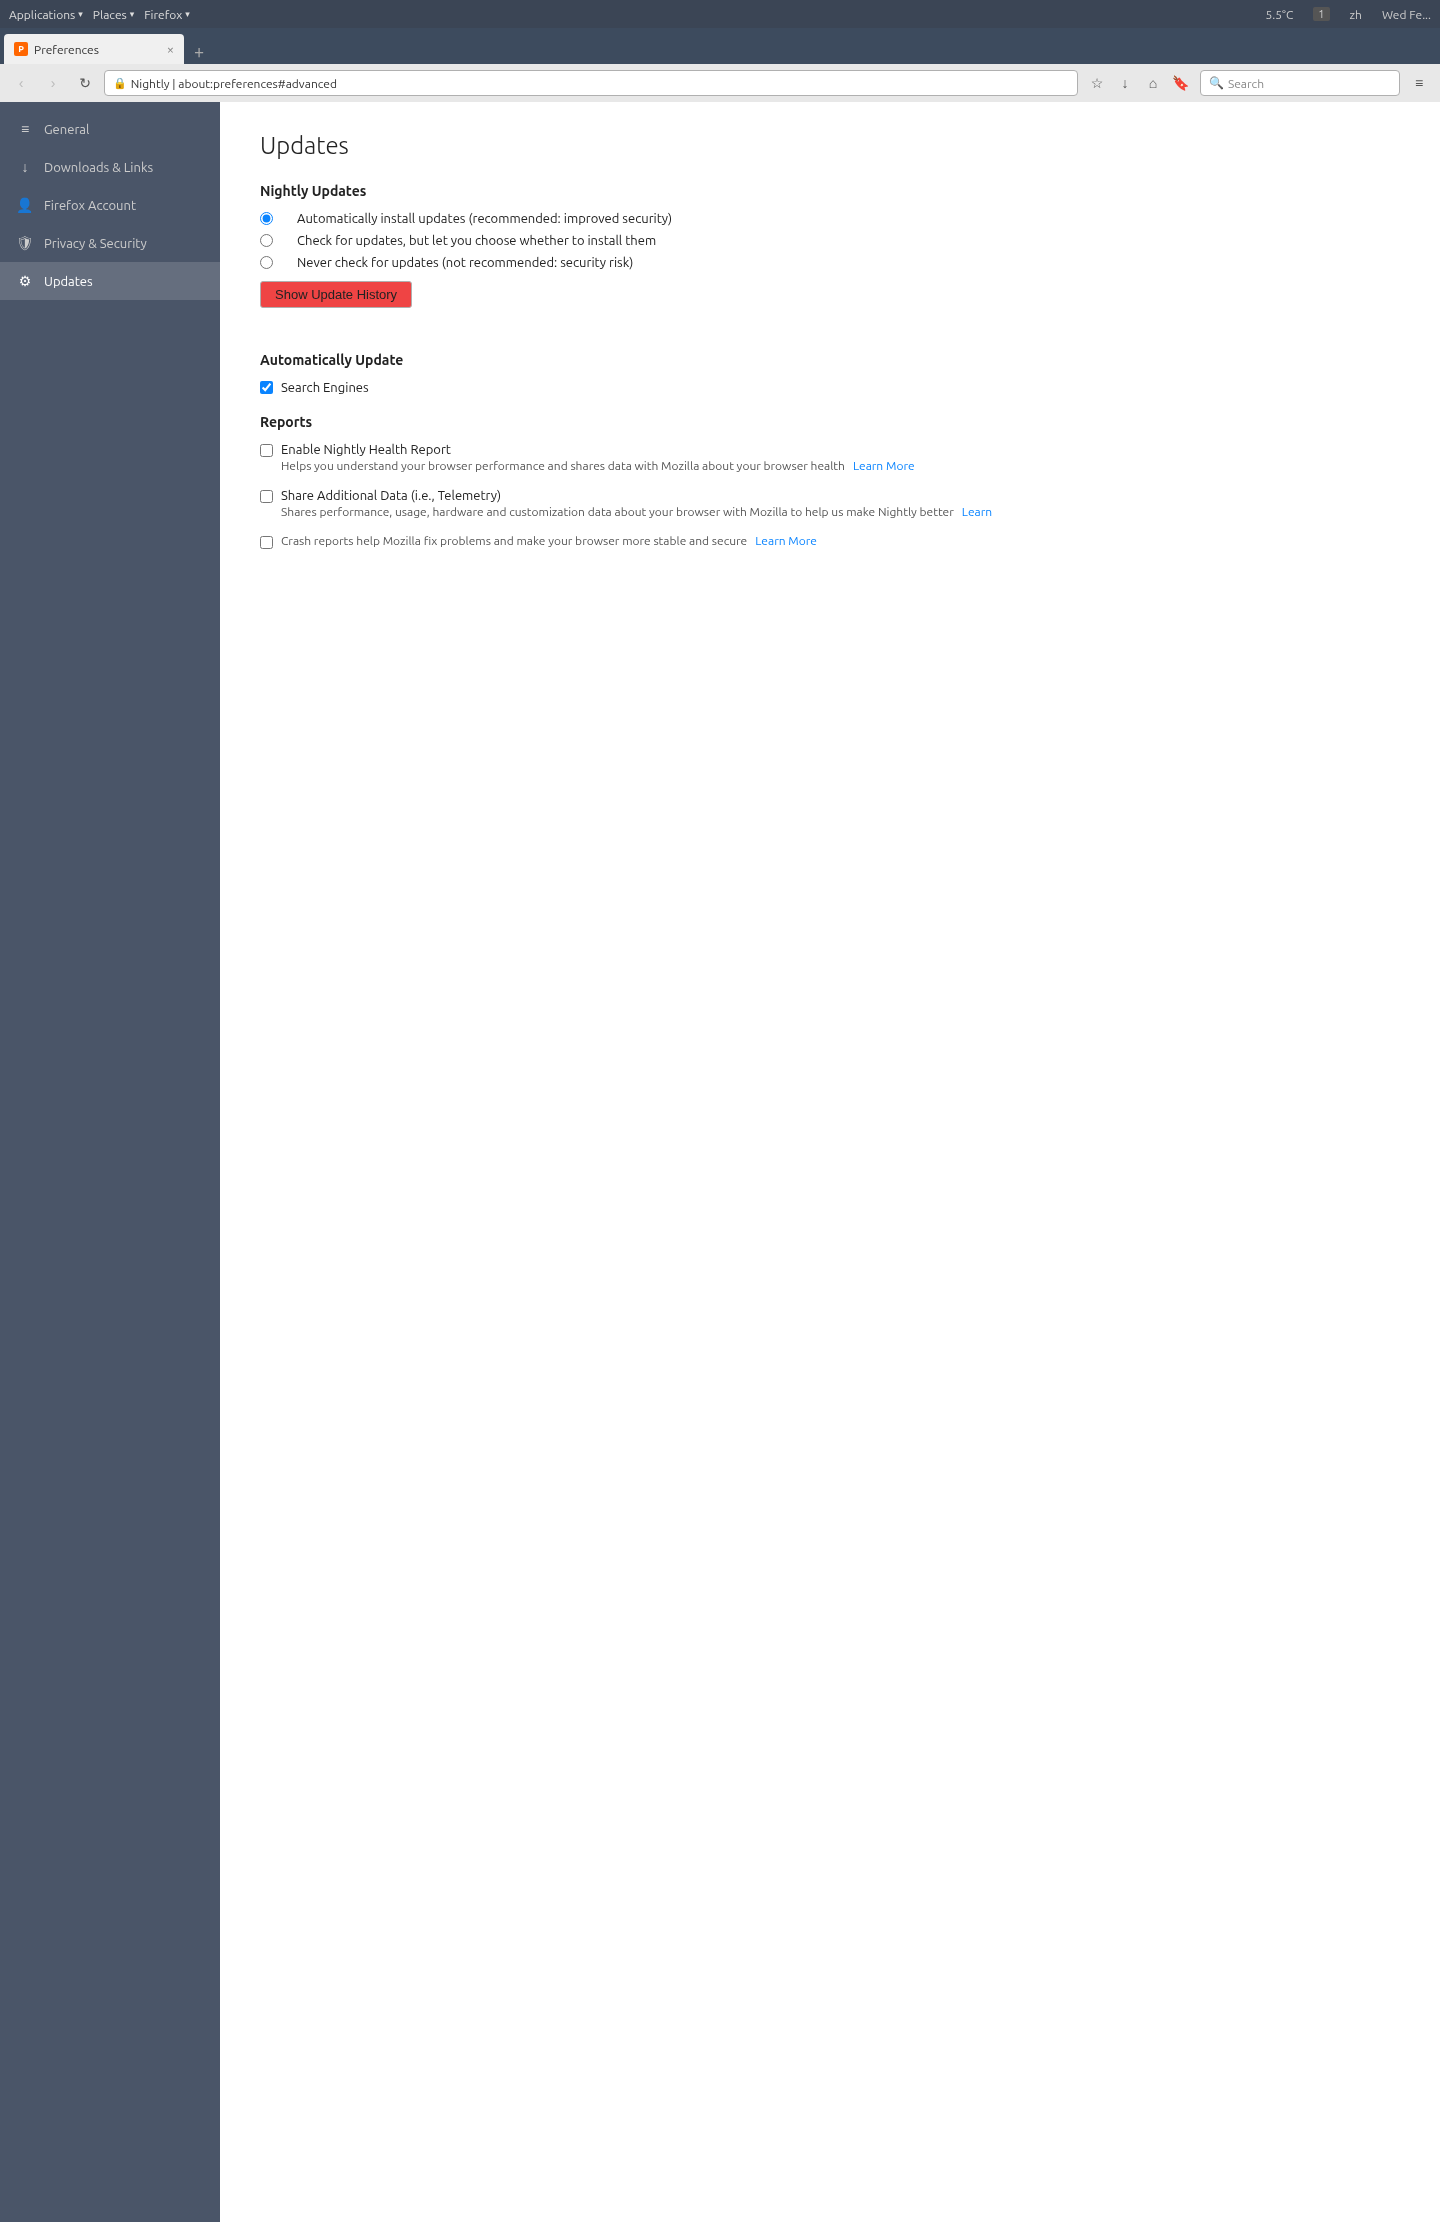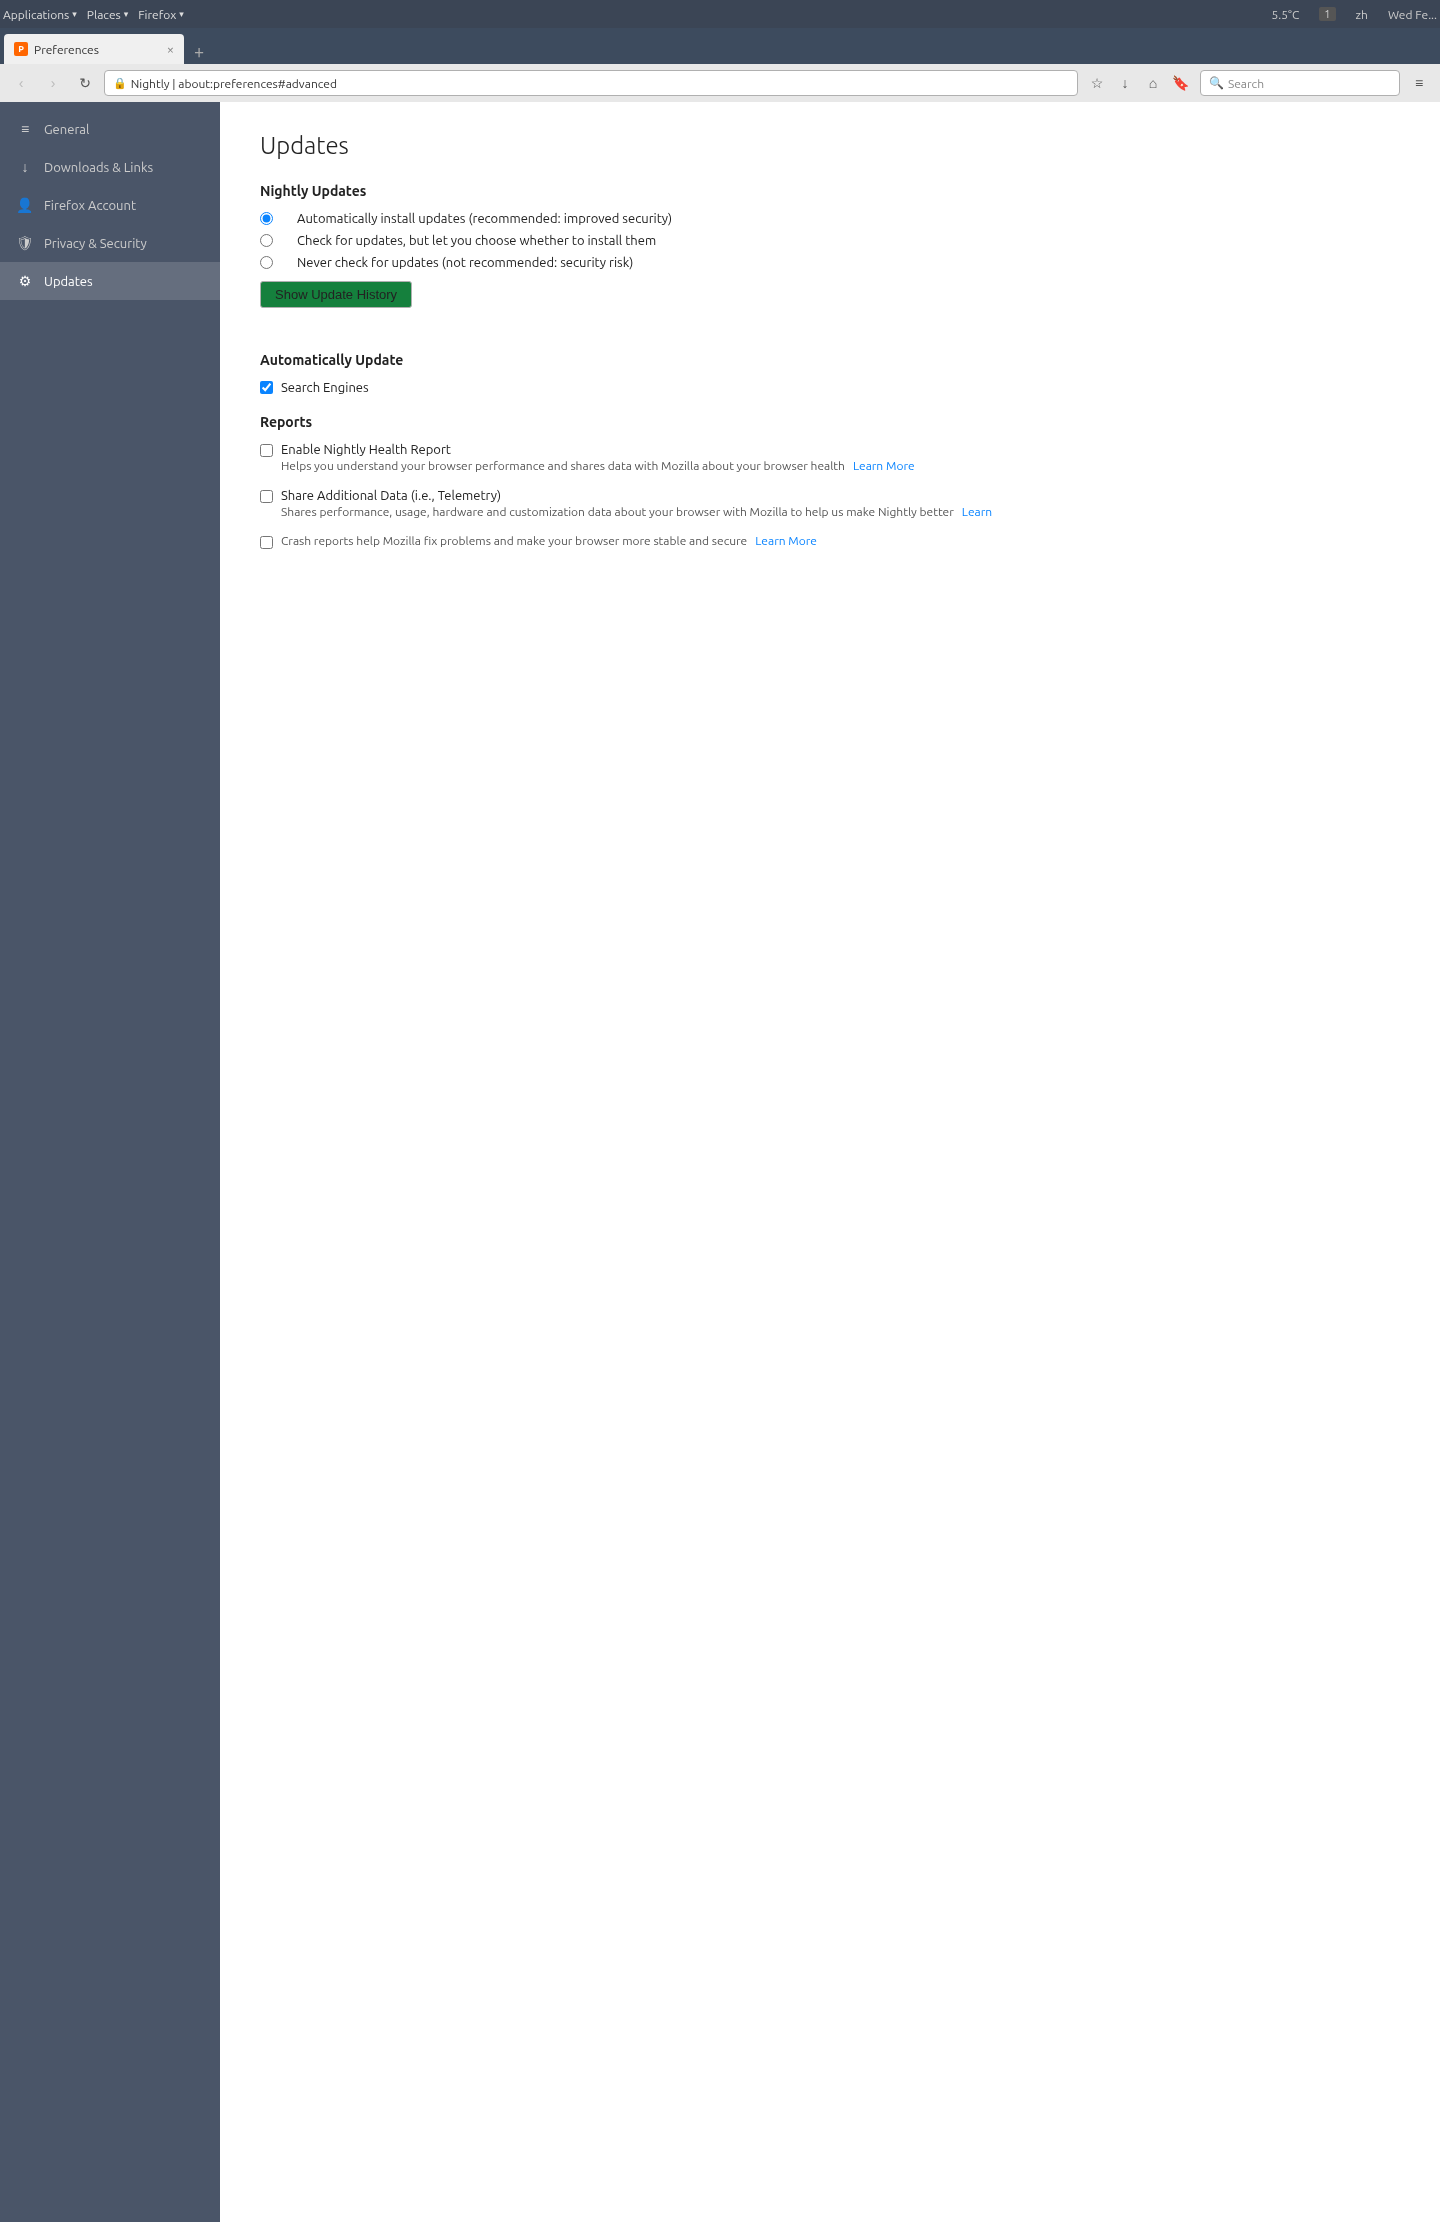--- a/index.html
+++ b/index.html
@@ -10,21 +10,21 @@
       width: 1440px;
       min-height: 2222px;
     }
 
     
     .os-bar {
       height: 28px;
       background: #3b4555;
       display: flex;
       align-items: center;
-      padding: 0 3px;
+      padding: 0 9px;
       color: #ccc;
       font-size: 12px;
       gap: 12px;
     }
     .os-bar-left { display: flex; align-items: center; gap: 10px; }
     .os-bar-right { margin-left: auto; display: flex; align-items: center; gap: 20px; }
     .os-menu-item {
       cursor: pointer;
       color: #ddd;
       font-size: 12px;
@@ -209,21 +209,21 @@
       color: #222;
       cursor: pointer;
     }
     .radio-label input[type="radio"] {
       cursor: pointer;
       accent-color: #0a84ff;
     }
 
     .btn-show-history {
       padding: 5px 14px;
-      background: #15803d;
+      background: #ef4444;
       border: 1px solid #b0b0b0;
       border-radius: 3px;
       font-size: 13px;
       color: #222;
       cursor: pointer;
       margin-bottom: 20px;
     }
 
     .checkbox-label {
       display: flex; align-items: center; gap: 8px;

